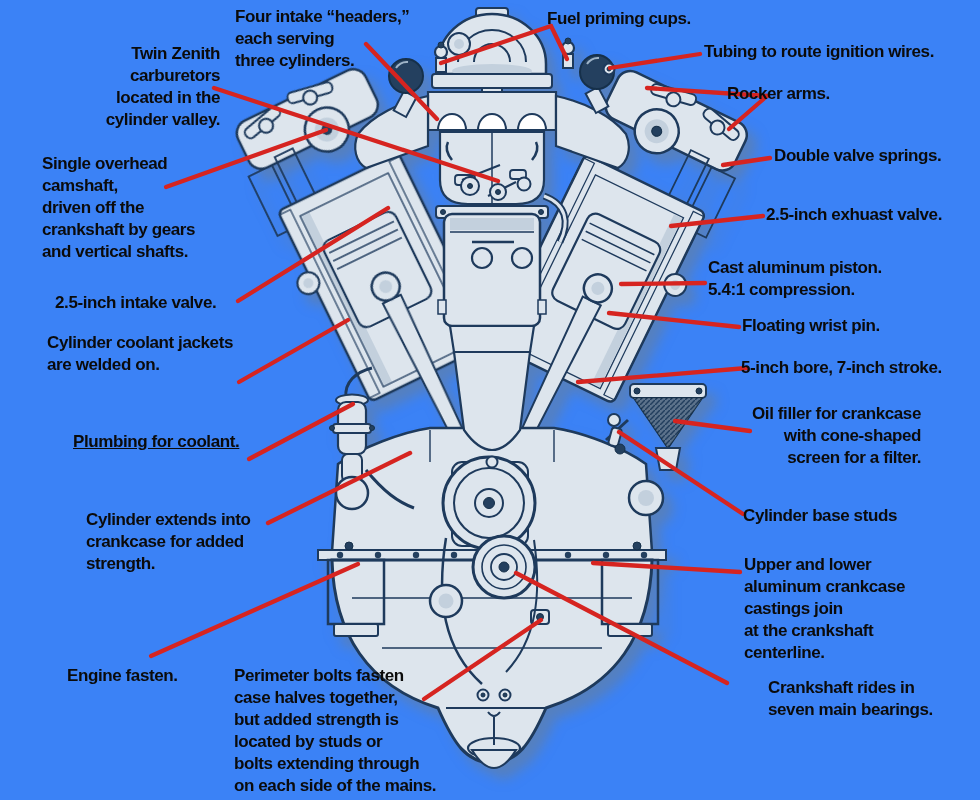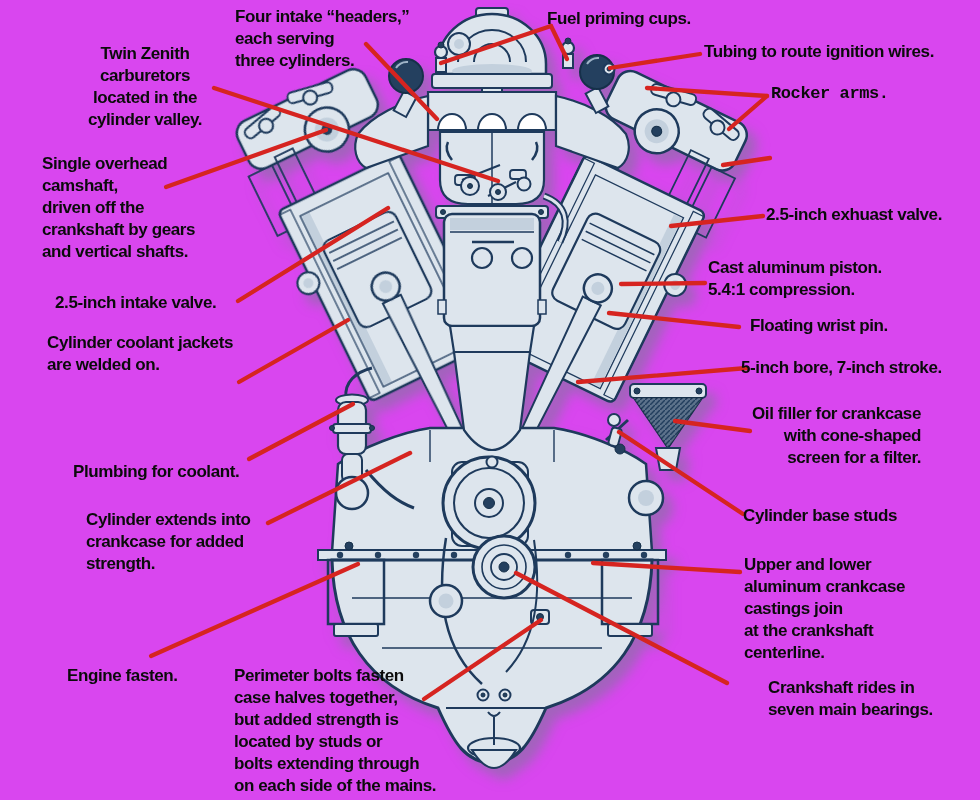--- a/index.html
+++ b/index.html
@@ -1,30 +1,30 @@
 <!DOCTYPE html>
 <html><head>
 <meta charset="utf-8">
 <style>
   html,body{margin:0;padding:0;background:#ffffff;}
   .stage{
-    position:relative;width:980px;height:800px;background:#d946ef;overflow:hidden;
+    position:relative;width:980px;height:800px;background:#3b82f6;overflow:hidden;
     font-family:"Liberation Sans", sans-serif;
   }
   .stage svg{position:absolute;left:0;top:0;}
   .lbl{
     position:absolute;
     font-weight:bold;
     font-size:17px;
     line-height:22px;
     letter-spacing:-0.4px;
     color:#0b0b0b;
     white-space:pre-line;
   }
-  .lbl.center{text-align:center;}
+  .lbl.center{text-align:right;}
   
   .p  { fill:#dde5ed; stroke:#1e3a5c; }
   .t  { fill:none;    stroke:#1e3a5c; }
   .d  { fill:#24405f; stroke:#16304a; }
   .sh { fill:#c3d0dd; stroke:none; }
   .ld { stroke:#d62420; stroke-width:4.3; stroke-linecap:round; }
 </style>
 </head>
 <body>
 
@@ -273,38 +273,39 @@
 
 <div class="lbl" style="left:235px;top:6px;">Four intake “headers,”
 each serving
 three cylinders.</div>
 <div class="lbl" style="left:547px;top:8px;">Fuel priming cups.</div>
 <div class="lbl" style="left:704px;top:41px;">Tubing to route ignition wires.</div>
 <div class="lbl center" style="left:70px;top:43px;width:150px;">Twin Zenith
 carburetors
 located in the
 cylinder valley.</div>
-<div class="lbl" style="left:771px;top:83px;font-family:Liberation Mono, monospace;">Rocker arms.</div>
+<div class="lbl" style="left:727px;top:83px;">Rocker arms.</div>
+<div class="lbl" style="left:774px;top:145px;">Double valve springs.</div>
 <div class="lbl" style="left:42px;top:153px;">Single overhead
 camshaft,
 driven off the
 crankshaft by gears
 and vertical shafts.</div>
 <div class="lbl" style="left:766px;top:204px;">2.5-inch exhuast valve.</div>
 <div class="lbl" style="left:708px;top:257px;">Cast aluminum piston.
 5.4:1 compression.</div>
 <div class="lbl" style="left:55px;top:292px;">2.5-inch intake valve.</div>
-<div class="lbl" style="left:742px;top:315px;margin-left:8px;">Floating wrist pin.</div>
+<div class="lbl" style="left:742px;top:315px;">Floating wrist pin.</div>
 <div class="lbl" style="left:47px;top:332px;">Cylinder coolant jackets
 are welded on.</div>
 <div class="lbl" style="left:741px;top:357px;text-align:right;">5-inch bore, 7-inch stroke.</div>
 <div class="lbl" style="left:752px;top:403px;text-align:right;">Oil filler for crankcase
 with cone-shaped
 screen for a filter.</div>
-<div class="lbl" style="left:73px;top:461px;">Plumbing for coolant.</div>
+<div class="lbl" style="left:73px;top:431px;text-decoration:underline;">Plumbing for coolant.</div>
 <div class="lbl" style="left:743px;top:505px;">Cylinder base studs</div>
 <div class="lbl" style="left:86px;top:509px;">Cylinder extends into
 crankcase for added
 strength.</div>
 <div class="lbl" style="left:744px;top:554px;">Upper and lower
 aluminum crankcase
 castings join
 at the crankshaft
 centerline.</div>
 <div class="lbl" style="left:67px;top:665px;">Engine fasten.</div>

